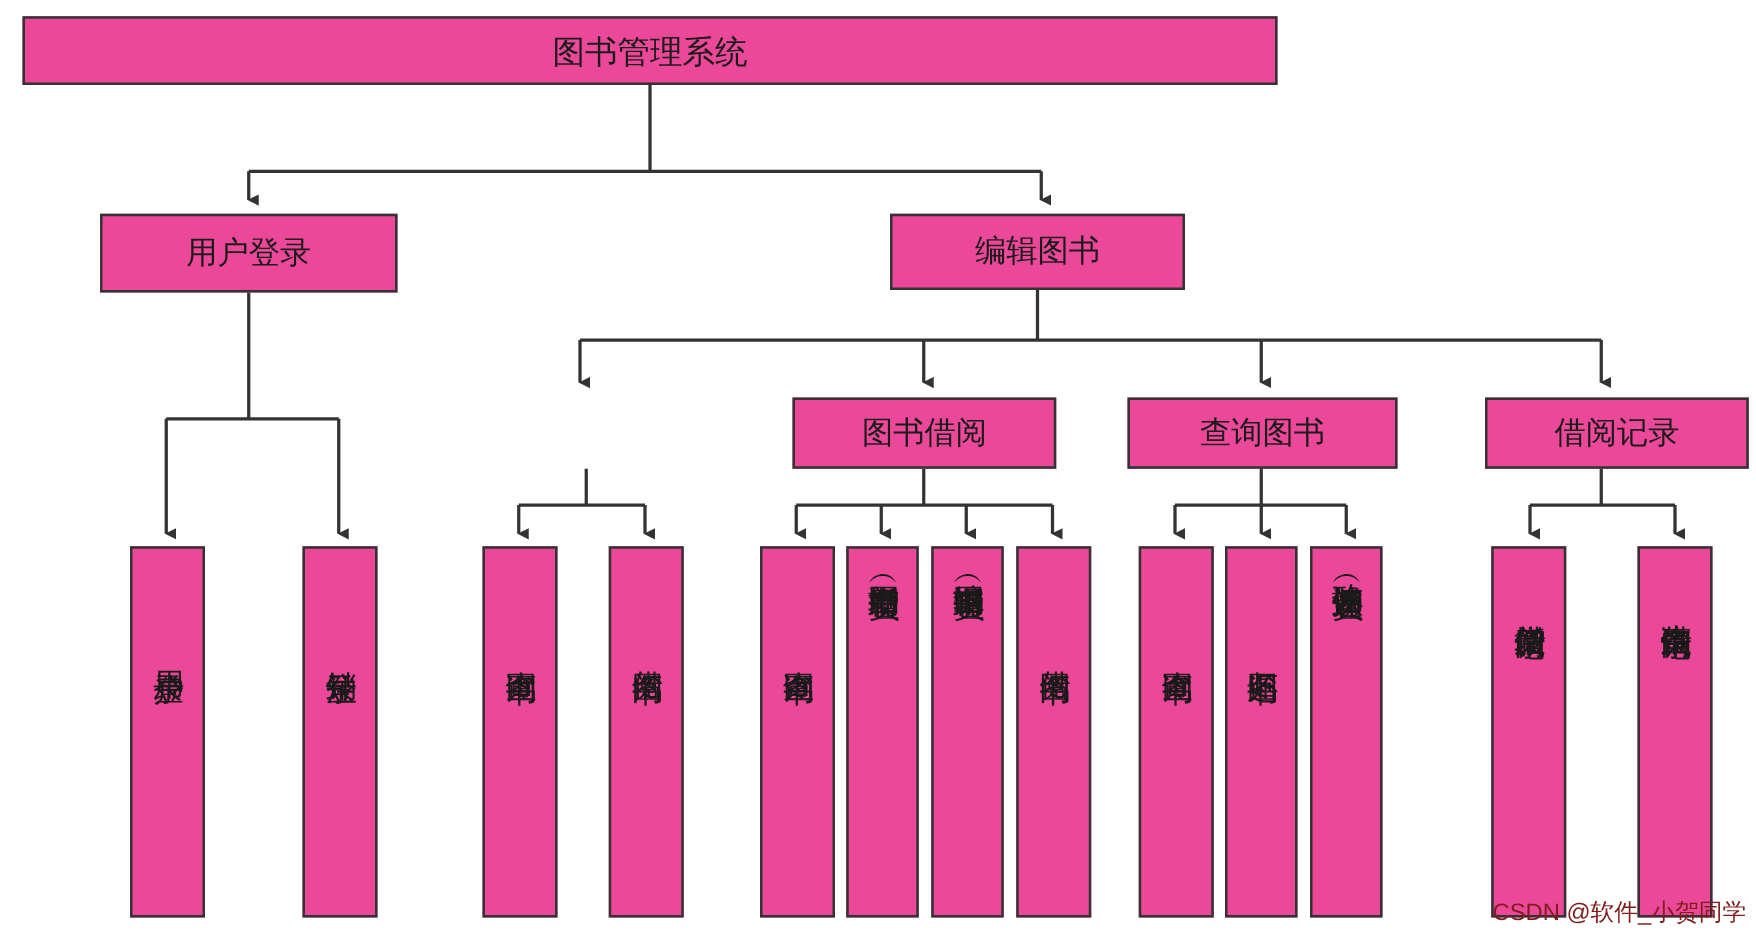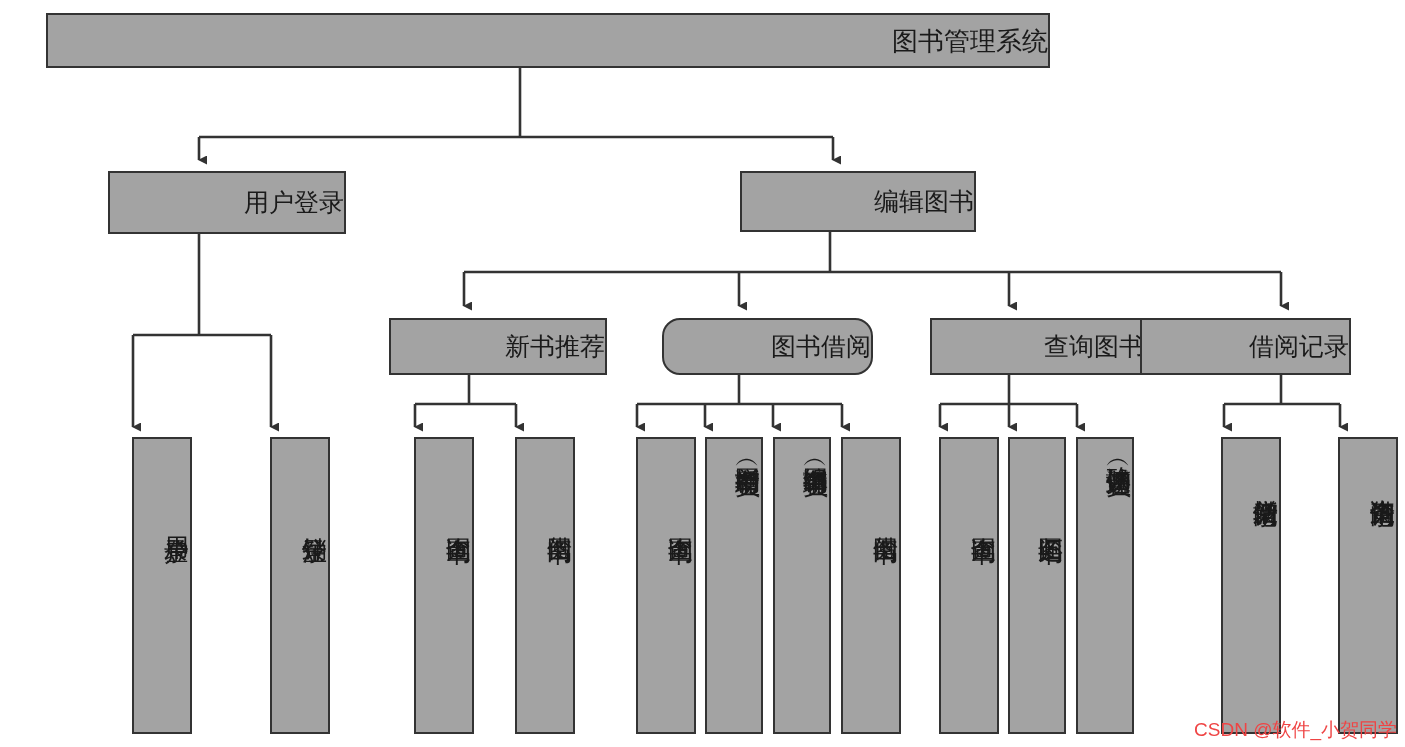--- a/index.html
+++ b/index.html
@@ -21,26 +21,25 @@
     position: absolute;
     left: 0;
     top: 0;
     width: 1405px;
     height: 747px;
   }
   .node {
     position: absolute;
     box-sizing: border-box;
     border: 2px solid #333333;
-    background: #a3a3a3;
+    background: #ec4899;
     display: flex;
     align-items: center;
-    justify-content: flex-end;
+    justify-content: center;
     color: #1a1a1a;
-    margin-left: 28px;
   }
   .node-label {
     display: block;
     text-align: center;
     line-height: 1.0;
     letter-spacing: 0px;
   }
   .node.horizontal .node-label {
     writing-mode: horizontal-tb;
     font-size: 25px;
@@ -55,21 +54,21 @@
     font-size: 25px;
     line-height: 1.08;
     letter-spacing: 1px;
   }
   .node.root .node-label { font-size: 26px; }
   .watermark {
     position: absolute;
     right: 8px;
     bottom: 4px;
     font-size: 19px;
-    color: #ef4444;
+    color: #7f1d1d;
     white-space: nowrap;
     pointer-events: none;
     font-family: "Liberation Sans", "DejaVu Sans", sans-serif;
   }
 </style>
 </head>
 <body>
 
 <div id="diagram-root">
 
@@ -127,30 +126,27 @@
     <span class="node-label">图书管理系统</span>
   </div>
 
   <div class="node horizontal" style="left:80px; top:171px; width:238px; height:63px;">
     <span class="node-label">用户登录</span>
   </div>
   <div class="node horizontal" style="left:712px; top:171px; width:236px; height:61px;">
     <span class="node-label">编辑图书</span>
   </div>
 
-  <div class="node horizontal" style="left:361px; top:318px; width:218px; height:57px;">
-    <span class="node-label">新书推荐</span>
-  </div>
-  <div class="node horizontal" style="left:634px; top:318px; width:211px; height:57px;border-radius:18px;">
+  <div class="node horizontal" style="left:634px; top:318px; width:211px; height:57px;">
     <span class="node-label">图书借阅</span>
   </div>
   <div class="node horizontal" style="left:902px; top:318px; width:216px; height:57px;">
     <span class="node-label">查询图书</span>
   </div>
-  <div class="node horizontal" style="left:1112px; top:318px; width:211px; height:57px;">
+  <div class="node horizontal" style="left:1188px; top:318px; width:211px; height:57px;">
     <span class="node-label">借阅记录</span>
   </div>
 
   <div class="node vertical" style="left:104px; top:437px; width:60px; height:297px; padding-top:78px;">
     <span class="node-label">用户登录</span>
   </div>
   <div class="node vertical" style="left:242px; top:437px; width:60px; height:297px; padding-top:78px;">
     <span class="node-label">注销登录</span>
   </div>
 

